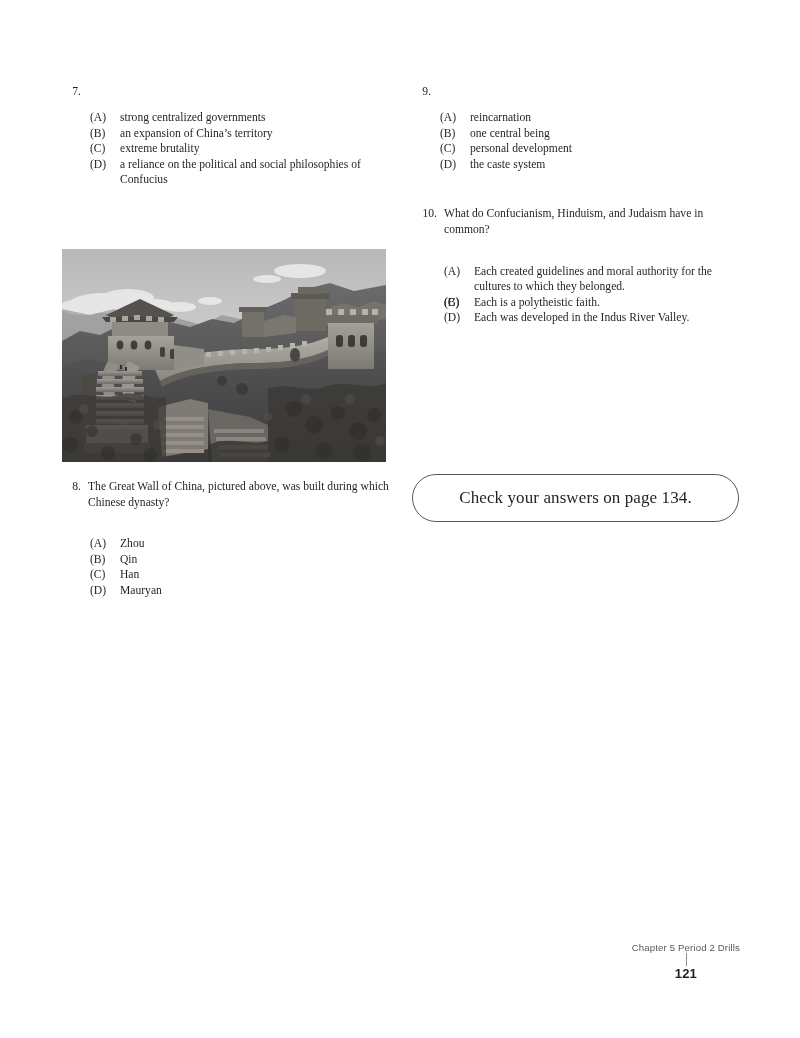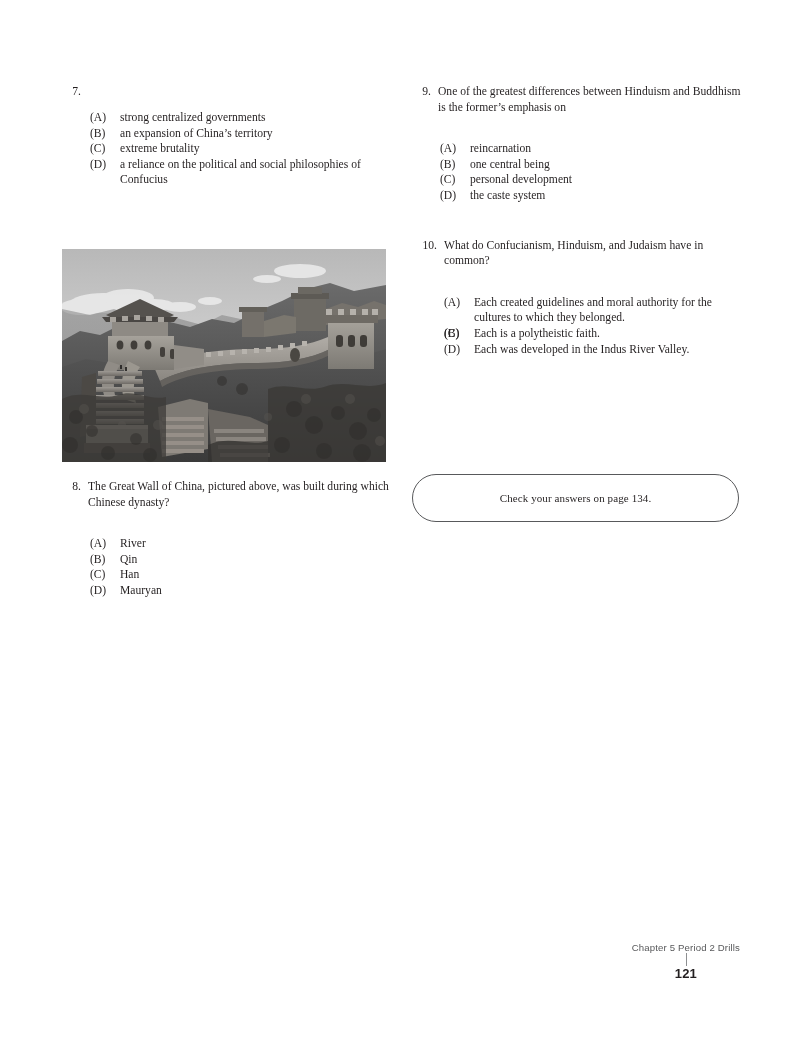--- a/index.html
+++ b/index.html
@@ -96,21 +96,21 @@
     width: 327px;
     height: 48px;
     box-sizing: border-box;
     border: 1.1px solid #58595b;
     border-radius: 24px;
     display: flex;
     align-items: center;
     justify-content: center;
   }
   .answer-box-text {
-    font-size: 11px;
+    font-size: 17px;
     letter-spacing: 0.1px;
     color: #231f20;
   }
 
   
   .footer {
     position: absolute;
     right: 60px;
     bottom: 57px;
     display: flex;
@@ -395,21 +395,21 @@
   <div class="col" style="left:62px; top:479px;">
     <div class="question">
       <div class="q-stem">
         <span class="q-num">8.</span>
         <span>The Great Wall of China, pictured above, was built during which Chinese dynasty?</span>
       </div>
       <div class="gap-md"></div>
       <ul class="choices">
         <li class="choice">
           <span class="choice-letter">(A)</span>
-          <span>River</span>
+          <span>Zhou</span>
         </li>
         <li class="choice">
           <span class="choice-letter">(B)</span>
           <span>Qin</span>
         </li>
         <li class="choice">
           <span class="choice-letter">(C)</span>
           <span>Han</span>
         </li>
         <li class="choice">
@@ -418,21 +418,20 @@
         </li>
       </ul>
     </div>
   </div>
 
   <div class="col col-right">
 
     <div class="question">
       <div class="q-stem">
         <span class="q-num">9.</span>
-        <span>One of the greatest differences between Hinduism and Buddhism is the former’s emphasis on</span>
       </div>
       <div class="gap-md"></div>
       <ul class="choices">
         <li class="choice">
           <span class="choice-letter">(A)</span>
           <span>reincarnation</span>
         </li>
         <li class="choice">
           <span class="choice-letter">(B)</span>
           <span>one central being</span>

